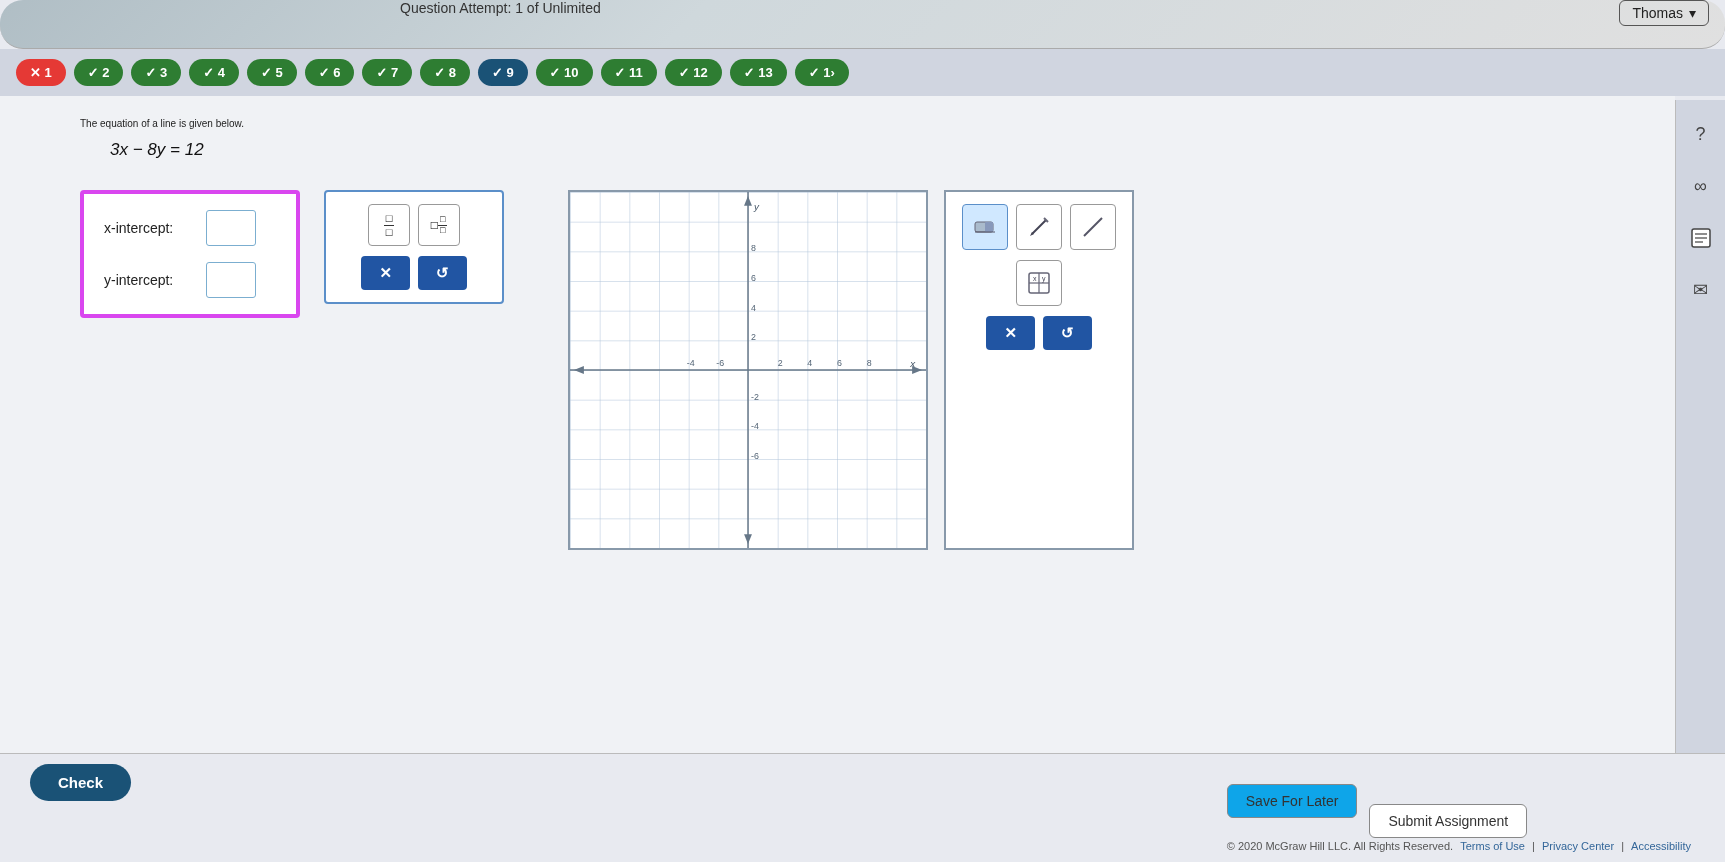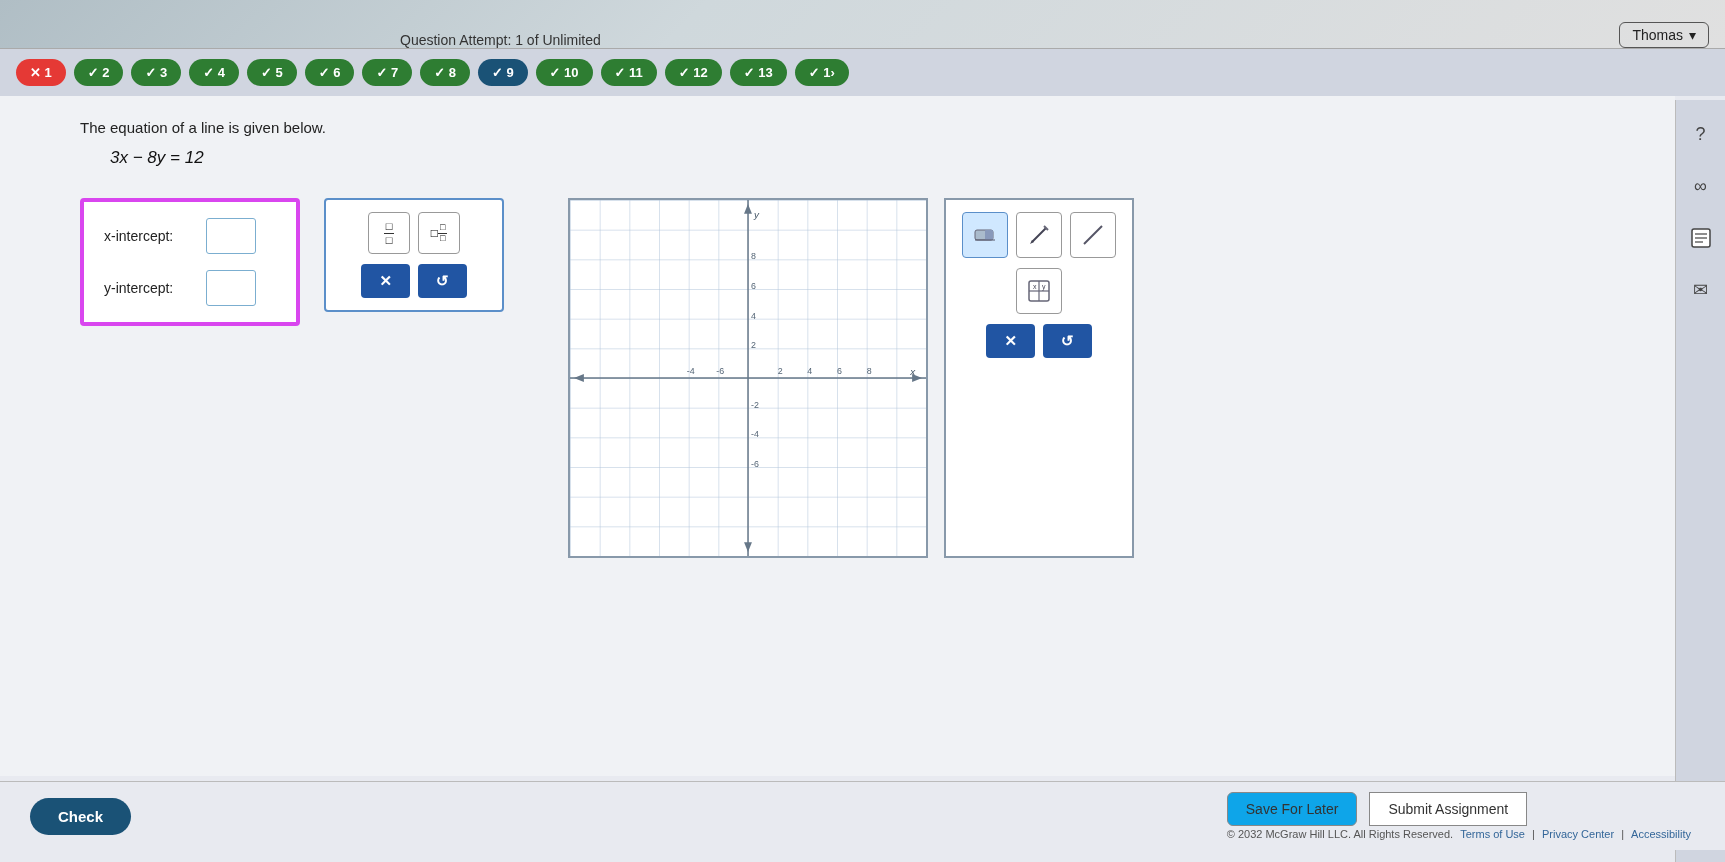--- a/index.html
+++ b/index.html
@@ -10,24 +10,25 @@
       min-height: 862px;
       overflow-x: hidden;
       position: relative;
     }
 
     
     .header-bar {
       background: linear-gradient(135deg, #b0bec5 0%, #cfd8dc 40%, #e0e0e0 100%);
       height: 49px;
       display: flex;
-      align-items: flex-end;
+      align-items: flex-start;
       justify-content: space-between;
       padding: 0 16px 0 400px;
       border-bottom: 1px solid #aaa;
+      border-radius: 23px;
     }
     .header-title {
       font-size: 14px;
       color: #333;
     }
     .user-badge {
       background: transparent;
       border: 1.5px solid #555;
       border-radius: 6px;
       padding: 4px 12px;
@@ -102,21 +103,21 @@
 
     
     .main-content {
       padding: 20px 60px 20px 80px;
       background: #f0f2f5;
       min-height: 680px;
       margin-right: 50px;
     }
 
     .problem-text {
-      font-size: 15px;
+      font-size: 10px;
       color: #222;
       margin-bottom: 8px;
       line-height: 1.6;
     }
     .equation {
       font-size: 17px;
       font-style: italic;
       margin: 8px 0 8px 30px;
       color: #111;
     }
@@ -246,28 +247,28 @@
       font-size: 14px;
     }
     .tool-btn.active {
       background: #d0e8ff;
       border-color: #5b8fc9;
     }
 
     
     .bottom-bar {
       position: fixed;
-      bottom: 12px;
+      bottom: 0;
       left: 0;
       right: 0;
       background: #e8eaf0;
       border-top: 1px solid #bbb;
       padding: 10px 30px;
       display: flex;
-      align-items: center;
+      align-items: flex-start;
       justify-content: space-between;
     }
     .check-btn {
       background: #1a5276;
       color: white;
       border: none;
       border-radius: 20px;
       padding: 10px 28px;
       font-size: 15px;
       font-weight: 600;
@@ -284,24 +285,25 @@
       border: 1.5px solid #888;
       border-radius: 6px;
       padding: 8px 18px;
       font-size: 14px;
       cursor: pointer;
     }
     .submit-btn {
       background: white;
       color: #333;
       border: 1.5px solid #888;
-      border-radius: 0;
+      border-radius: 6px;
       padding: 8px 18px;
       font-size: 14px;
       cursor: pointer;
+      margin-top: 40px;
     }
     .footer-copy {
       font-size: 11px;
       color: #555;
       text-align: right;
       margin-top: 2px;
     }
     .footer-copy a { color: #336699; text-decoration: none; margin: 0 4px; }
 
     
@@ -488,19 +490,19 @@
 </div>
 
 <div class="bottom-bar">
   <button class="check-btn">Check</button>
   <div>
     <div class="bottom-right">
       <button class="save-btn">Save For Later</button>
       <button class="submit-btn">Submit Assignment</button>
     </div>
     <div class="footer-copy">
-      <span>© 2032 McGraw Hill LLC. All Rights Reserved.</span>
+      <span>© 2020 McGraw Hill LLC. All Rights Reserved.</span>
       <a href="#">Terms of Use</a> |
       <a href="#">Privacy Center</a> |
       <a href="#">Accessibility</a>
     </div>
   </div>
 </div>
 
 </body></html>

